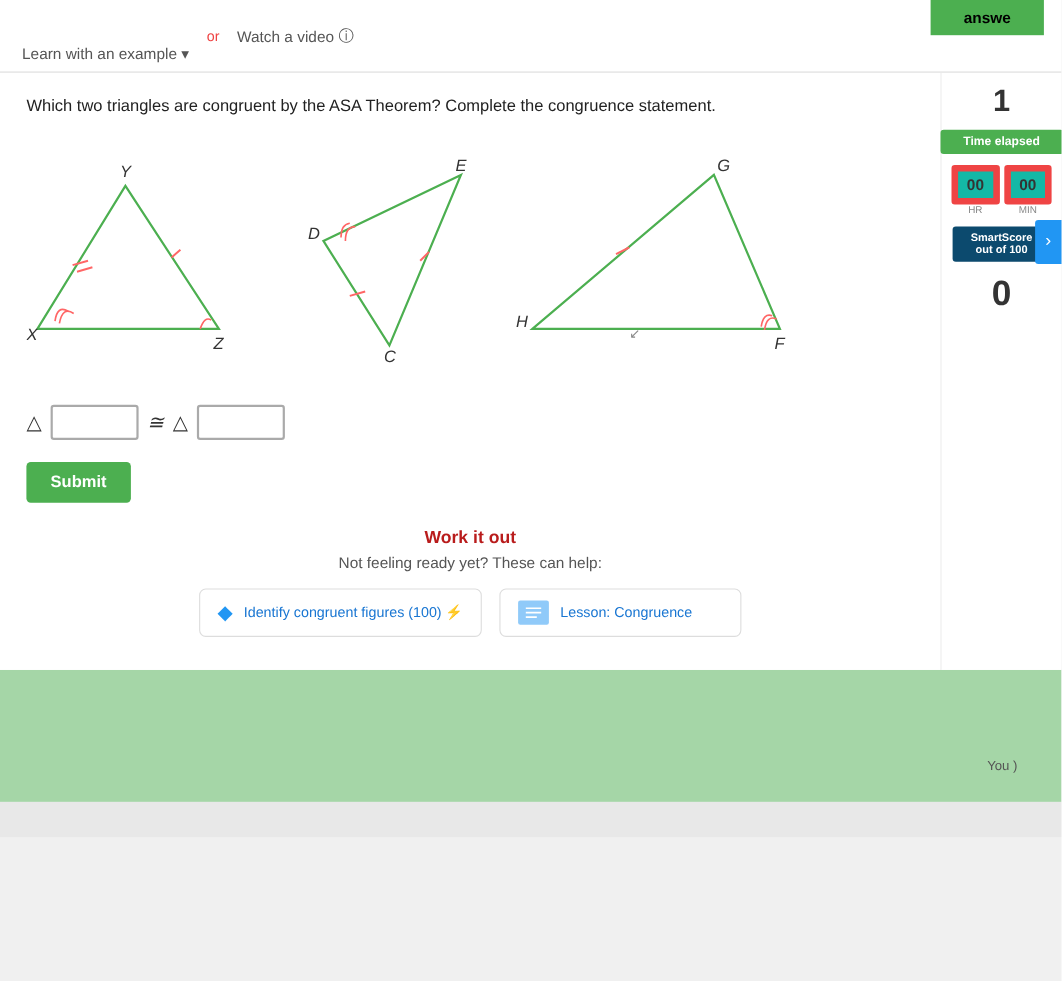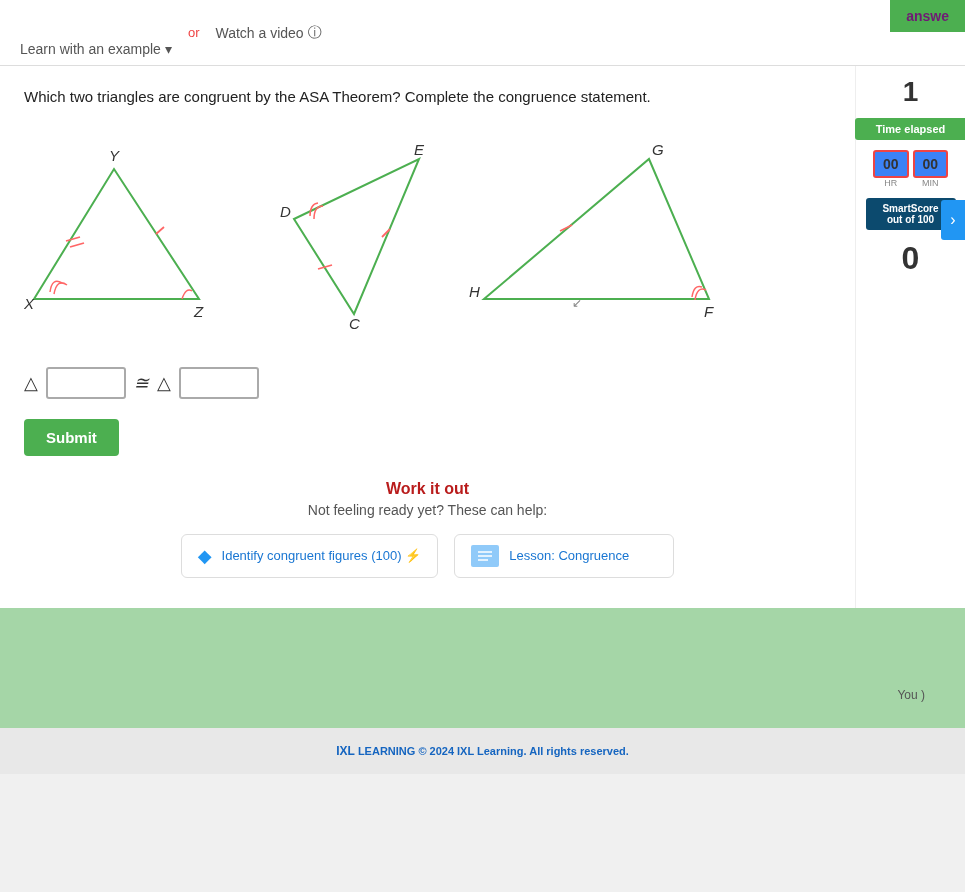--- a/index.html
+++ b/index.html
@@ -39,27 +39,27 @@
       font-size: 14px;
       cursor: pointer;
       display: flex;
       align-items: center;
       gap: 4px;
     }
 
     
     .answer-badge {
       position: absolute;
-      right: 0;
+      right: 16px;
       top: 0;
       background: #4caf50;
-      color: #701a75;
-      font-size: 14px;
-      font-weight: bold;
-      padding: 8px 16px;
+      color: #000000;
+      font-size: 14px;
+      font-weight: bold;
+      padding: 8px 30px;
     }
 
     
     .main-content {
       display: flex;
       gap: 0;
     }
 
     
     .left-content {
@@ -97,22 +97,22 @@
       border-radius: 3px;
       width: 112px;
     }
 
     .timer-display {
       display: flex;
       gap: 4px;
       align-items: center;
     }
     .timer-box {
-      background: #3b82f6;
-      border: 2px solid #ef4444;
+      background: #14b8a6;
+      border: 6px solid #ef4444;
       border-radius: 3px;
       padding: 4px 8px;
       font-size: 14px;
       font-weight: bold;
       color: #333;
       text-align: center;
     }
     .timer-label {
       font-size: 9px;
       color: #888;
@@ -463,17 +463,13 @@
 </div>
 
 <div class="green-bg">
   <div style="text-align:right; padding-right: 20px; padding-top: 60px; color: #555; font-size: 12px;">
     <span>You</span>
     <span>)</span>
   </div>
 </div>
 
 <div class="footer">
-  <div class="footer-copy">
-    <span style="color:#1565C0; font-weight:bold; font-size:12px;">IXL</span>
-    <span> LEARNING © 2024 IXL Learning. All rights reserved.</span>
-  </div>
 </div>
 
 </body></html>

